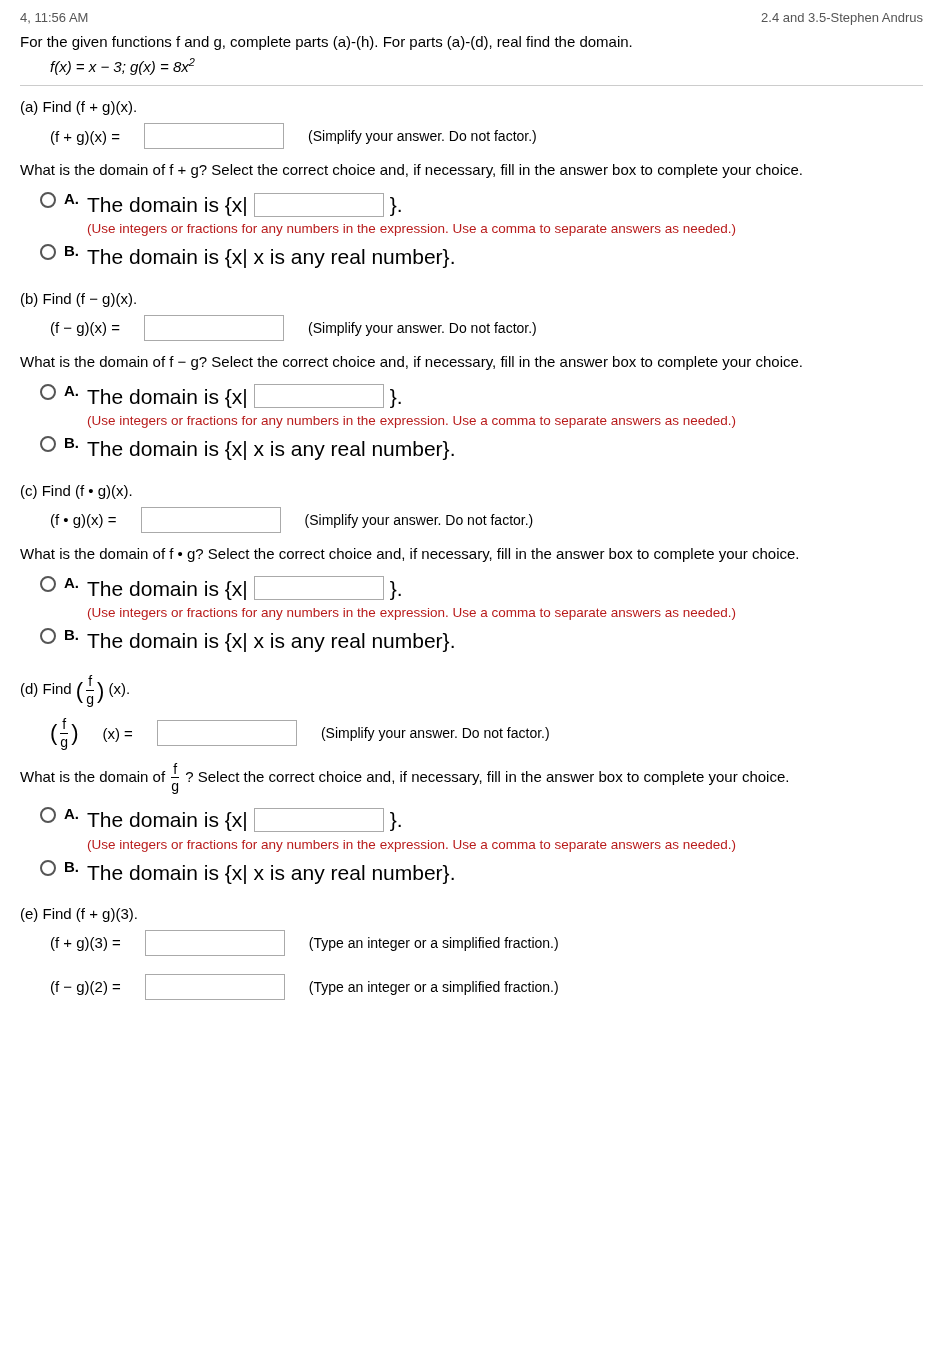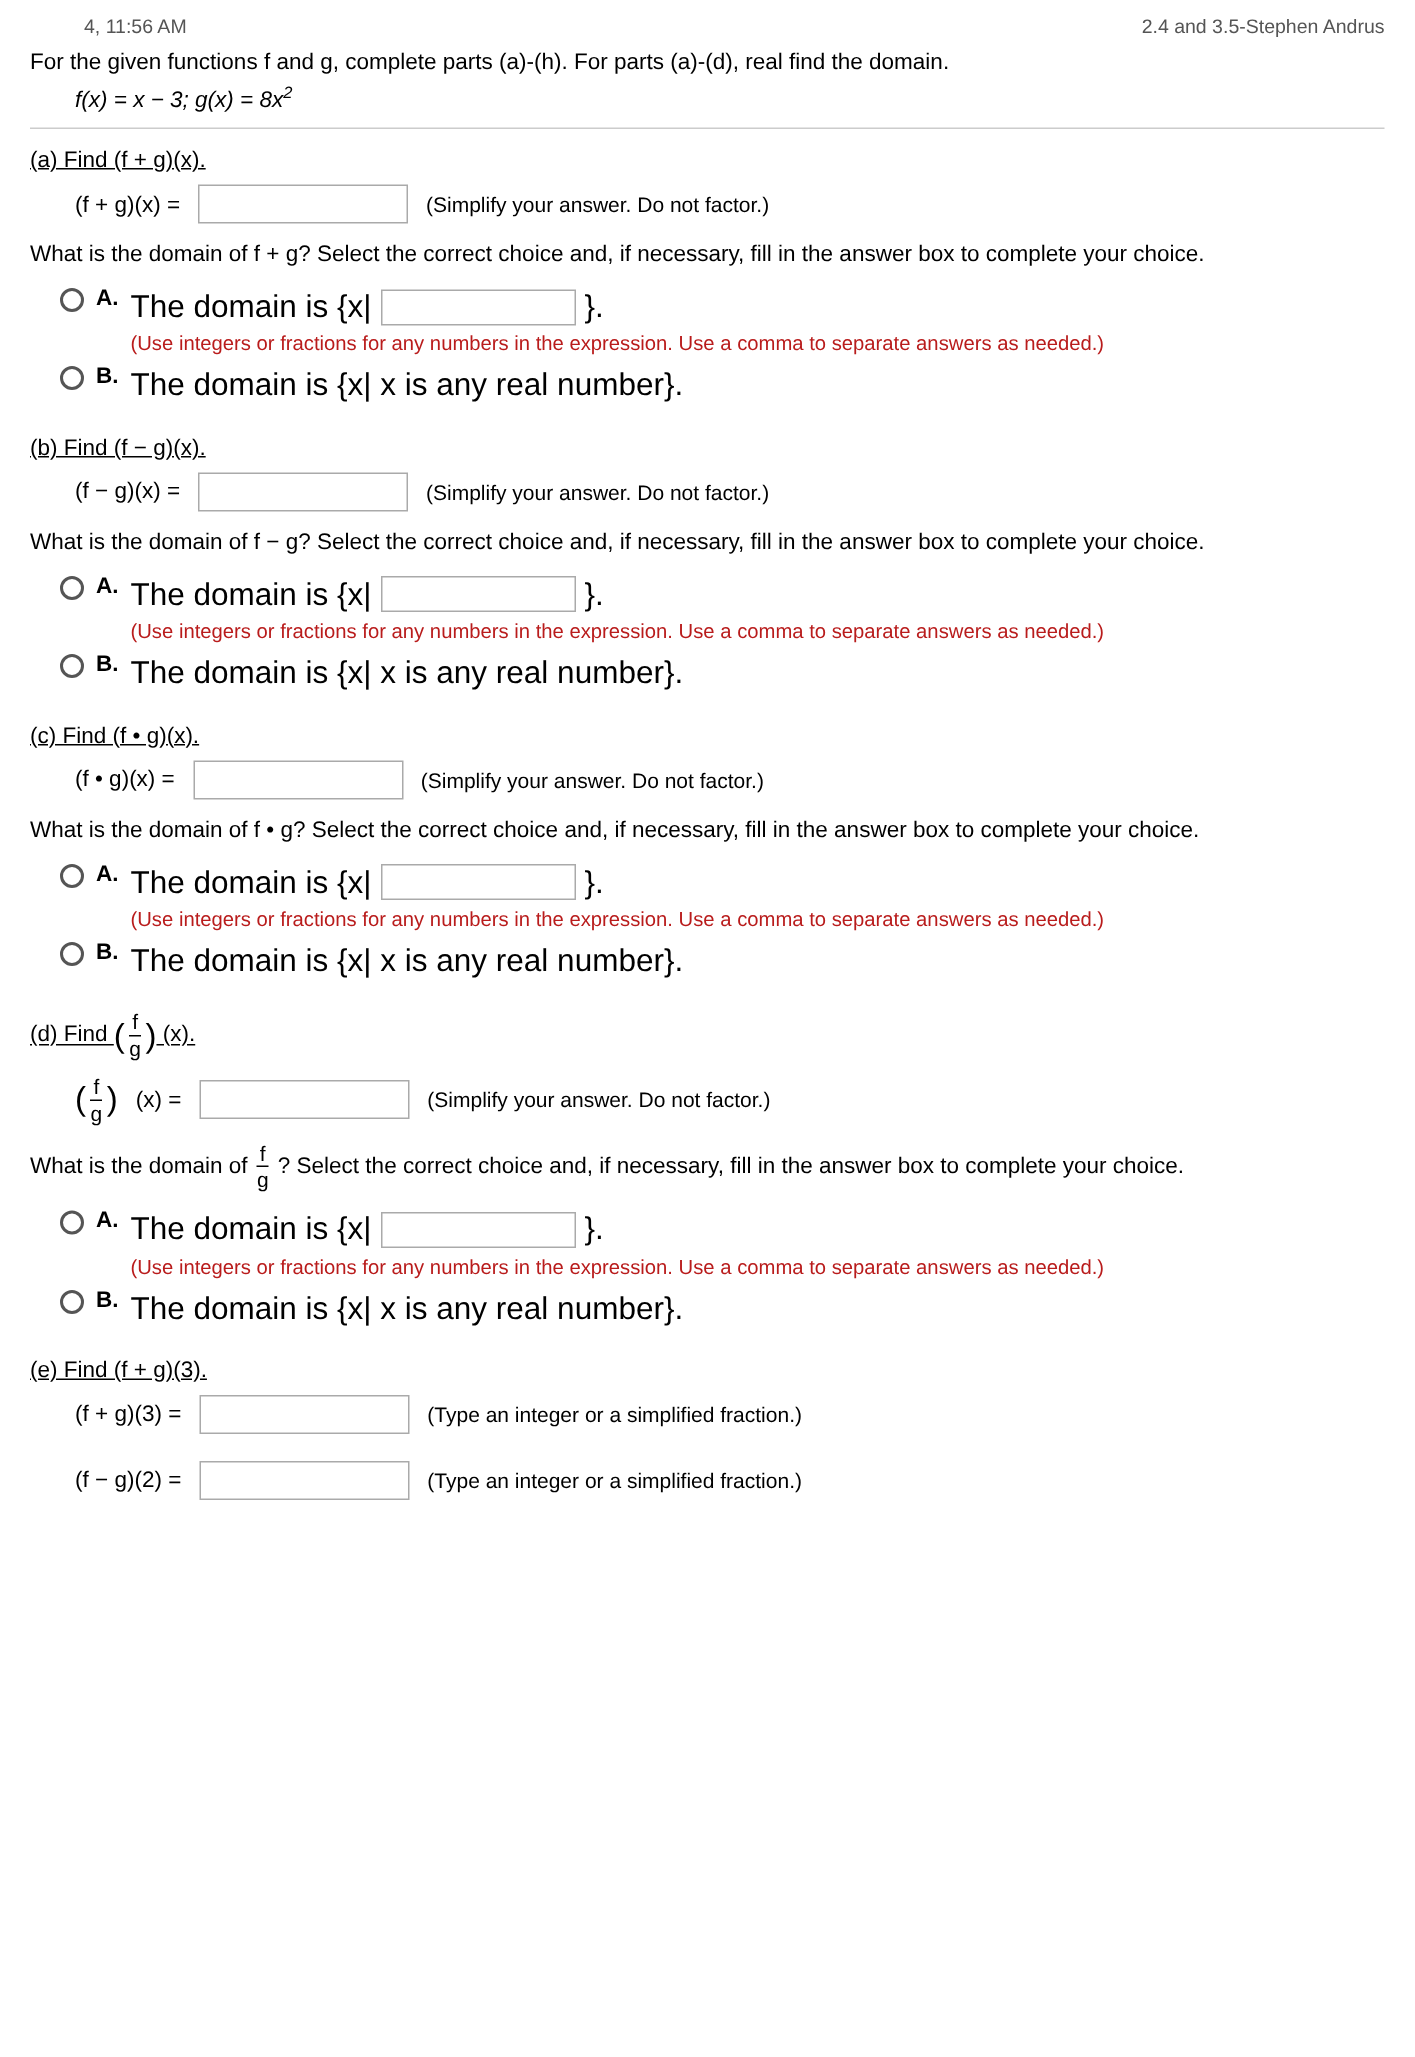--- a/index.html
+++ b/index.html
@@ -10,21 +10,20 @@
       color: #000;
       padding: 10px 20px;
       width: 943px;
     }
     .header-row {
       display: flex;
       justify-content: space-between;
       font-size: 13px;
       color: #555;
       margin-bottom: 8px;
-      margin-left: 36px;
     }
     .intro-text {
       margin-bottom: 6px;
       font-size: 15px;
     }
     .functions-line {
       margin-left: 30px;
       margin-bottom: 10px;
       font-size: 15px;
       font-style: italic;
@@ -33,28 +32,27 @@
       border: none;
       border-top: 1px solid #ccc;
       margin-bottom: 12px;
     }
     .section {
       margin-bottom: 18px;
     }
     .section-title {
       font-size: 15px;
       margin-bottom: 8px;
-      text-decoration: underline;
     }
     .equation-line {
       display: flex;
       align-items: center;
       margin-left: 30px;
       margin-bottom: 10px;
-      gap: 12px;
+      gap: 24px;
     }
     .equation-text {
       font-size: 15px;
     }
     .answer-box {
       border: 1px solid #aaa;
       width: 140px;
       height: 26px;
       display: inline-block;
       background: #fff;

